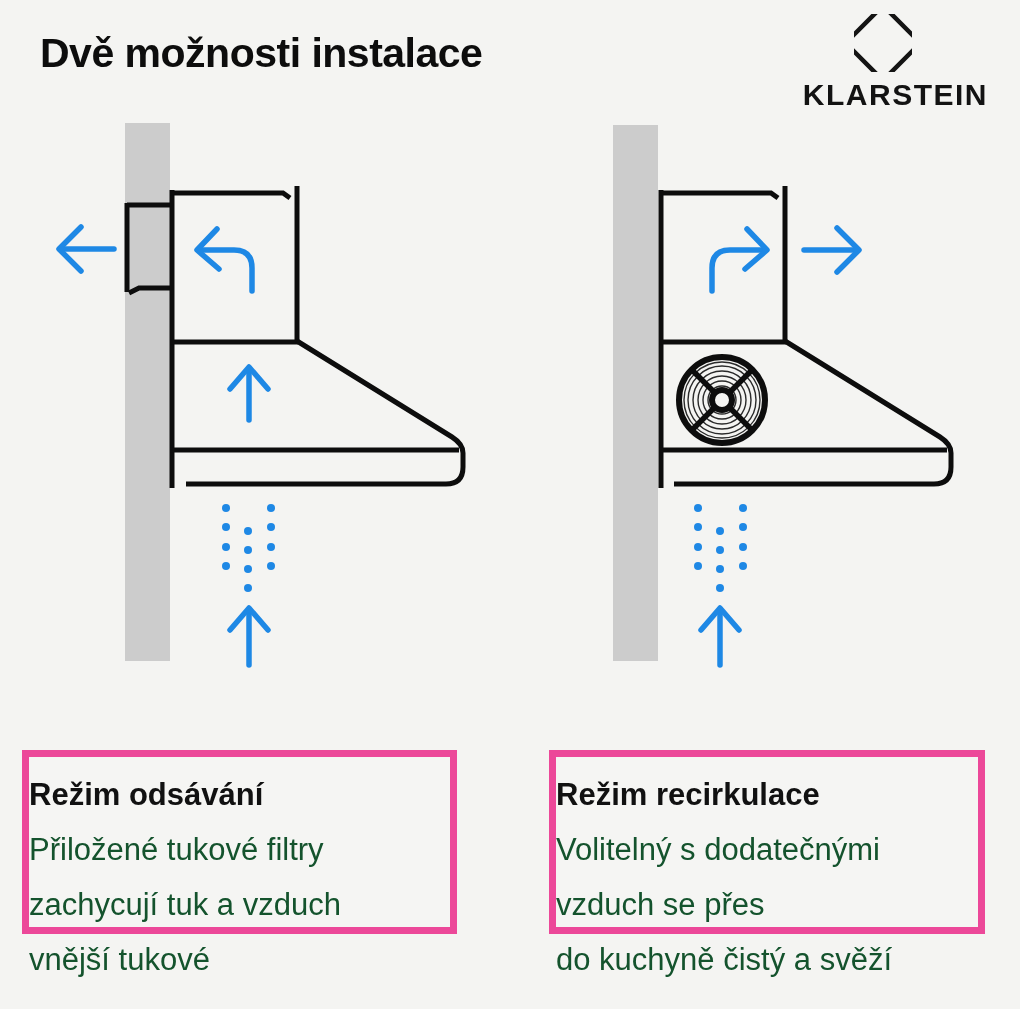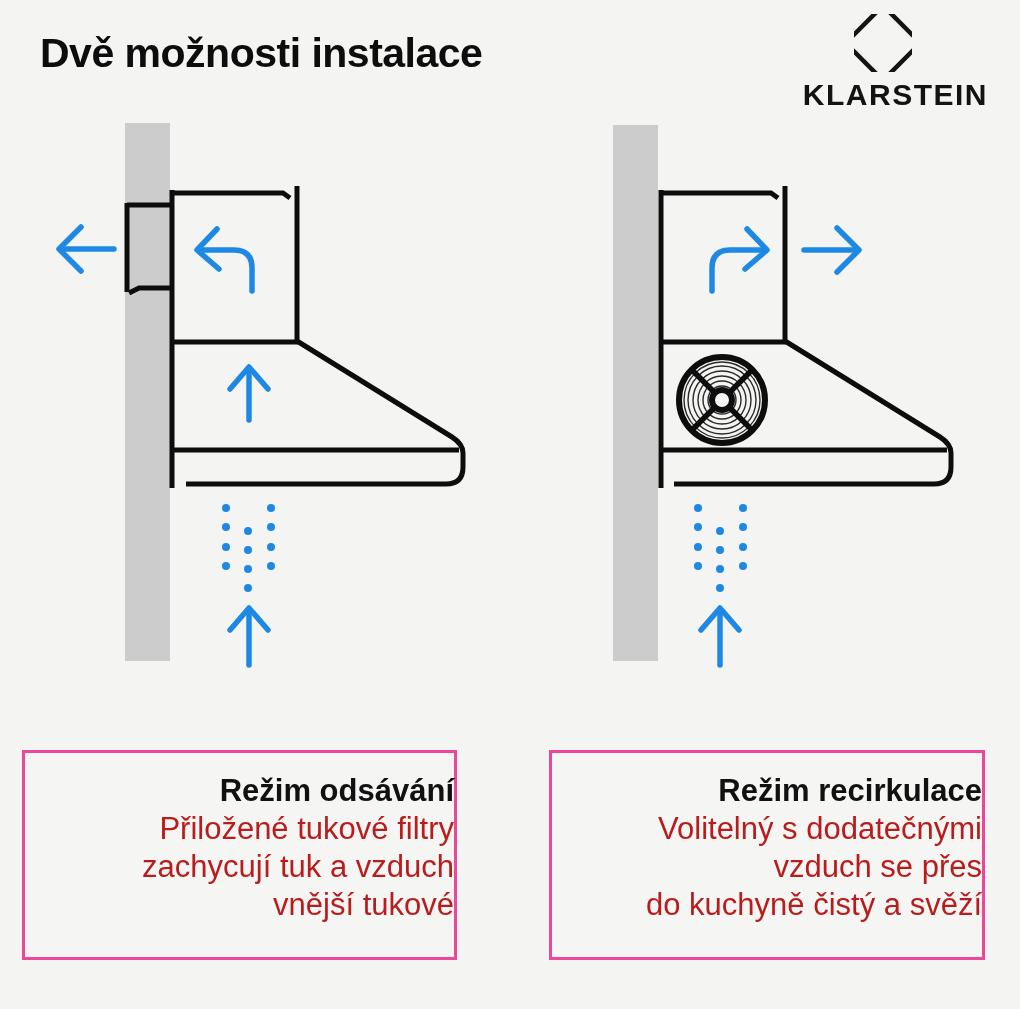--- a/index.html
+++ b/index.html
@@ -14,28 +14,28 @@
     font-size:41px;line-height:50px;font-weight:700;letter-spacing:-0.5px;
     color:#0d0d0d;white-space:nowrap;
   }
   .brand{position:absolute;right:32px;top:12px;width:210px;text-align:right;}
   .brand-icon{display:block;width:58px;height:58px;margin:2px auto 6px auto;}
   .brand-name{
     font-size:30px;font-weight:700;letter-spacing:1.5px;color:#131313;white-space:nowrap;
   }
   .diagram-svg{position:absolute;left:0;top:0;width:1020px;height:1009px;}
   .info-box{
-    position:absolute;top:750px;height:210px;box-sizing:border-box;
-    border:3px solid #ec4899;background:#f5f5f3;
-    text-align:right;padding-top:19px;
+    position:absolute;top:750px;height:184px;box-sizing:border-box;
+    border:7px solid #ec4899;background:#f5f5f3;
+    text-align:left;padding-top:19px;
   }
   .info-box.left{left:22px;width:435px;}
   .info-box.right{left:549px;width:436px;}
   .box-title{font-size:31px;line-height:38px;font-weight:700;color:#111;}
-  .box-line{font-size:31px;line-height:38px;font-weight:400;color:#b91c1c;}
+  .box-line{font-size:31px;line-height:38px;font-weight:400;color:#14532d;margin-top:17px;}
 </style>
 </head>
 <body>
 
 <h1 class="page-title">Dvě možnosti instalace</h1>
 
 <div class="brand">
   <svg class="brand-icon" viewBox="0 0 100 100" aria-hidden="true">
     <path fill="#141414" fill-rule="evenodd" d="M30,0 H70 L100,30 V70 L70,100 H30 L0,70 V30 Z M50,-9 L109,50 L50,109 L-9,50 Z"></path>
   </svg>

